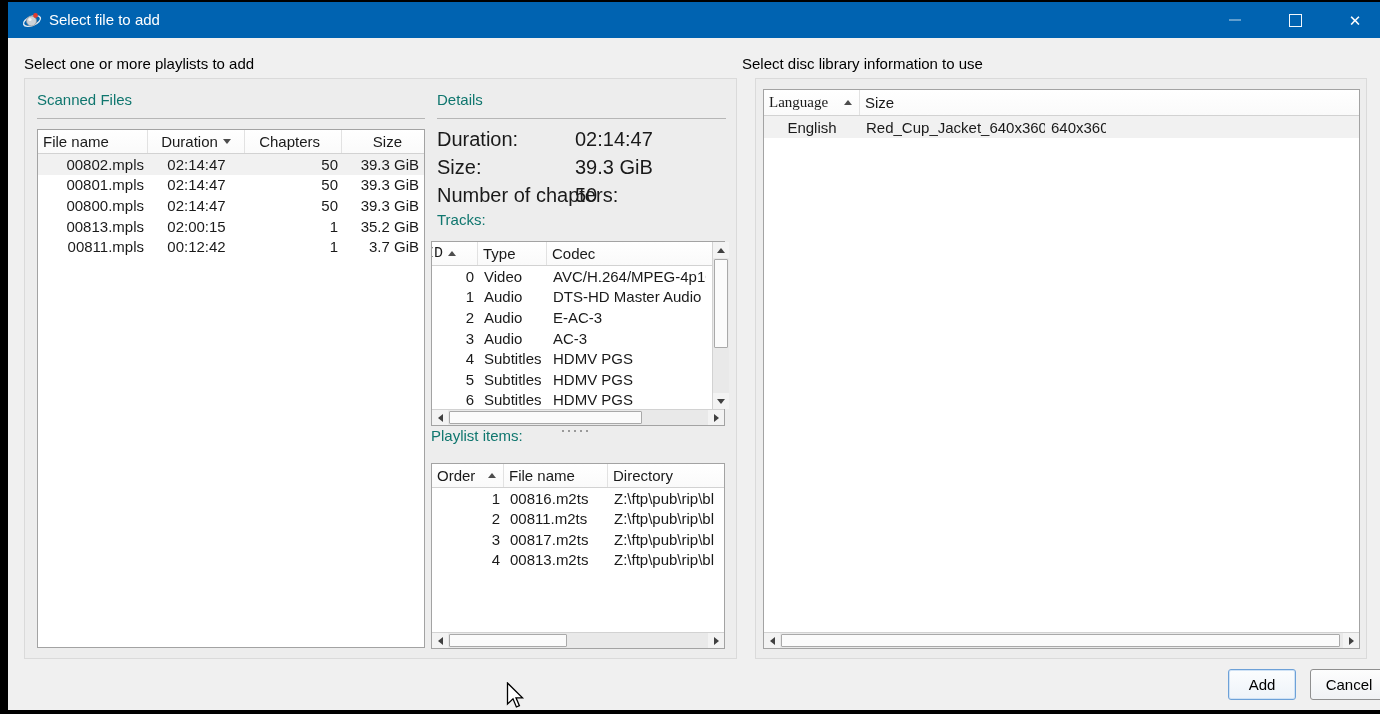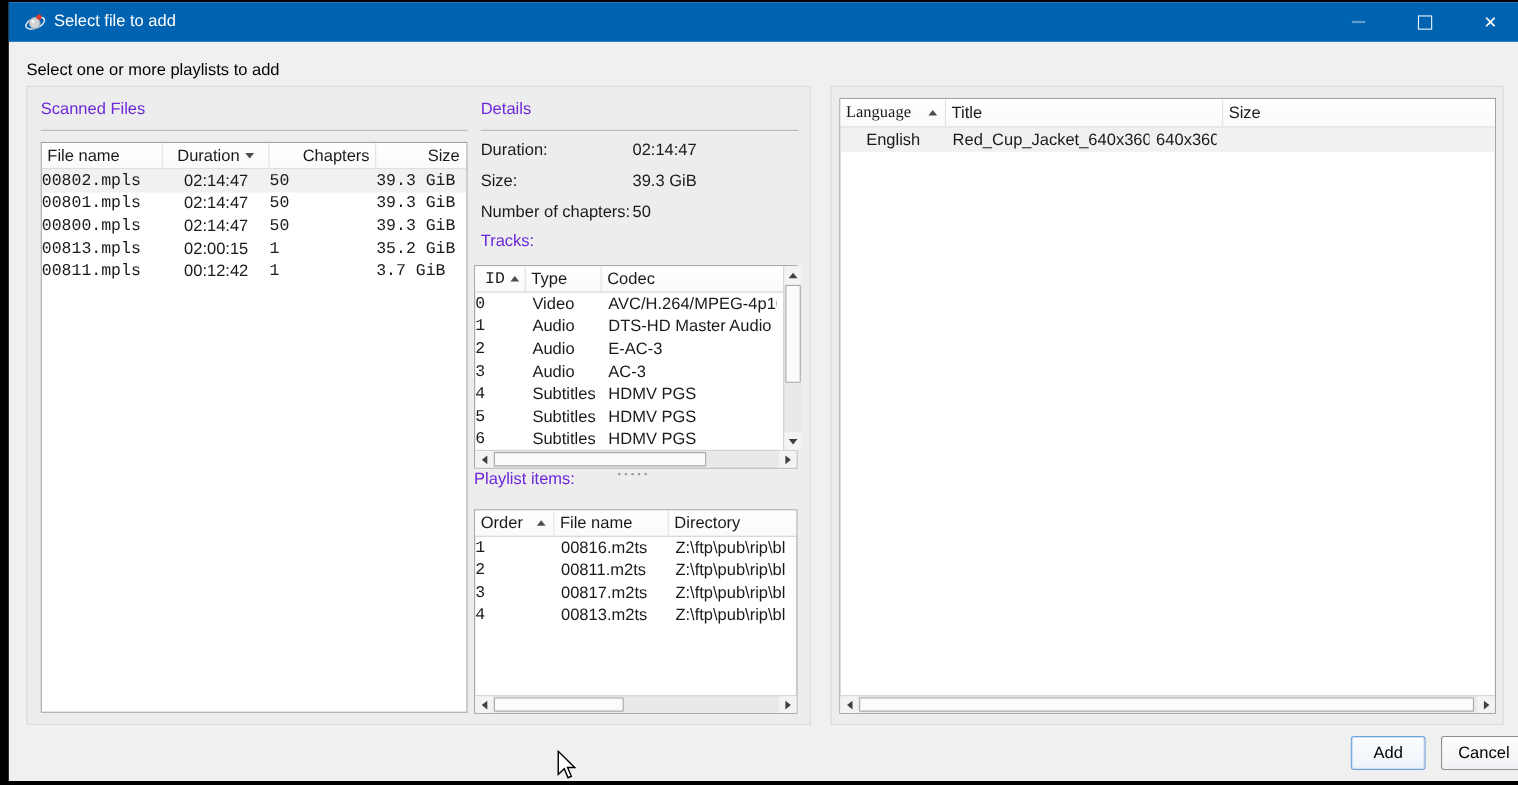--- a/index.html
+++ b/index.html
@@ -15,44 +15,44 @@
   .btn-min{left:1204px;}　.btn-max{left:1264px;}　.btn-close{left:1324px;}
   .glyph-min{width:12px;height:2px;background:rgba(255,255,255,0.38);}
   .glyph-max{width:11px;height:11px;border:1.5px solid #f2f7fb;}
   .glyph-close{font-size:15px;color:#ffffff;line-height:1;}
 
   
   .sec-label{position:absolute;font-size:15px;color:#000;}
 
   
   .panel{position:absolute;background:#ededed;border:1px solid #dadada;box-sizing:border-box;}
-  .panel-title{position:absolute;font-size:15px;color:#6d28d9;}
+  .panel-title{position:absolute;font-size:15px;color:#0f766e;}
   .hr{position:absolute;height:1px;background:#b6b6b6;}
 
   
   .table{position:absolute;background:#ffffff;border:1px solid #a3a3a3;box-sizing:border-box;overflow:hidden;font-size:15px;}
   .t-head{display:flex;border-bottom:1px solid #d2d2d2;background:linear-gradient(#ffffff,#fafafa);}
   .t-hcell{display:flex;align-items:center;box-sizing:border-box;border-right:1px solid #e2e2e2;white-space:nowrap;overflow:hidden;}
   .t-hcell:last-child{border-right:none;}
   .h-l{justify-content:flex-start;padding-left:5px;}
   .h-c{justify-content:center;}
-  .h-r{justify-content:flex-end;padding-right:5px;}
+  .h-r{justify-content:flex-end;padding-right:21px;}
   .h-sb{justify-content:space-between;padding-left:5px;padding-right:7px;}
   .t-row{display:flex;align-items:center;}
   .t-row.hi{background:#f1f1f1;}
   .t-cell{box-sizing:border-box;white-space:nowrap;overflow:hidden;}
   .a-l{text-align:left;padding-left:6px;}
   .a-c{text-align:center;}
-  .a-r{text-align:left;padding-right:4px;font-family:Liberation Mono, monospace;}
+  .a-r{text-align:right;padding-right:4px;}
   .sort{width:0;height:0;margin-left:5px;}
   .sort.up{border-left:4.5px solid transparent;border-right:4.5px solid transparent;border-bottom:5px solid #4d4d4d;}
   .sort.down{border-left:4.5px solid transparent;border-right:4.5px solid transparent;border-top:5px solid #4d4d4d;}
 
   
-  .field{position:absolute;left:412px;width:300px;height:20px;font-size:15px;}
+  .field{position:absolute;left:412px;width:300px;height:20px;font-size:20px;}
   .f-label{position:absolute;left:0;top:0;}
   .f-value{position:absolute;left:138px;top:0;}
 
   
   .hsb{position:absolute;left:0;right:0;bottom:0;height:16px;background:#e9e9e9;border-top:1px solid #d2d2d2;box-sizing:border-box;}
   .vsb{position:absolute;right:0;top:0;width:17px;background:#e9e9e9;border-left:1px solid #d2d2d2;box-sizing:border-box;}
   .sb-btn{position:absolute;background:#f3f3f3;display:flex;align-items:center;justify-content:center;}
   .hsb .sb-btn{top:0;bottom:0;width:16px;}
   .vsb .sb-btn{left:0;right:0;height:16px;}
   .sb-thumb{position:absolute;background:#fbfbfb;border:1px solid #a9a9a9;box-sizing:border-box;border-radius:1px;}
@@ -98,20 +98,21 @@
         </div>
       <div class="cap-btn btn-max" style="left:1264px;">
           <span class="glyph-max"></span>
         </div>
       <div class="cap-btn btn-close" style="left:1324px;">
           <span class="glyph-close">✕</span>
         </div>
     </div>
 
     <div class="sec-label" style="left:16px;top:53px;">Select one or more playlists to add</div>
+    <div class="sec-label" style="left:734px;top:53px;">Select disc library information to use</div>
 
     <div class="panel" style="left:16px;top:76px;width:713px;height:581px;">
 
       <div class="panel-title" style="left:12px;top:12px;">Scanned Files</div>
       <div class="hr" style="left:12px;top:39px;width:388px;"></div>
 
       <div id="files-table" class="table" style="left:12px;top:50px;width:388px;height:519px;">
           <div class="t-head" style="height: 23px;">
             <div class="t-hcell h-l" style="width: 110px; flex: 0 0 110px;">
               <span>File name</span>
@@ -306,23 +307,20 @@
       </div>
     </div>
 
     <div class="panel" style="left:747px;top:76px;width:612px;height:581px;">
       <div id="library-table" class="table" style="left:7px;top:10px;width:597px;height:560px;">
           <div class="t-head" style="height: 25px;">
             <div class="t-hcell h-sb" style="width: 96px; flex: 0 0 96px; font-family: Liberation Serif, serif;">
               <span>Language</span>
               <span class="sort up"></span>
             </div>
-            <div class="t-hcell h-l" style="width: 252px; flex: 0 0 252px;">
-              <span>Title</span>
-            </div>
             <div class="t-hcell h-l" style="width: 61px; flex: 0 0 61px;">
               <span>Size</span>
             </div>
           </div>
           <div>
             <div class="t-row hi" style="height: 22px;">
               <div class="t-cell a-c" style="width: 96px; flex: 0 0 96px;">English</div>
               <div class="t-cell a-l" style="width: 185px; flex: 0 0 185px;">Red_Cup_Jacket_640x360.jpg</div>
               <div class="t-cell a-l" style="width: 61px; flex: 0 0 61px;">640x360</div>
             </div>

